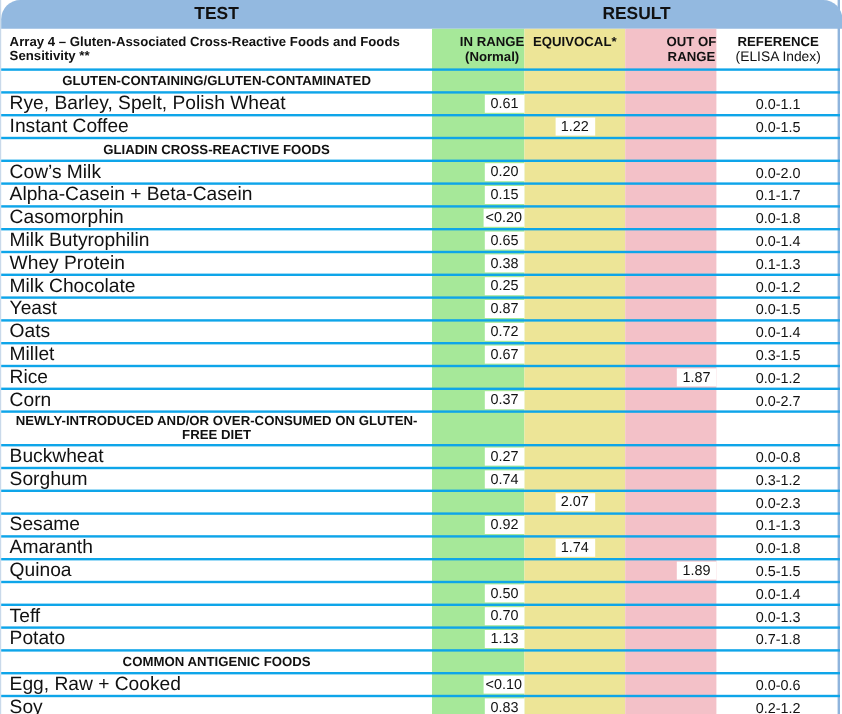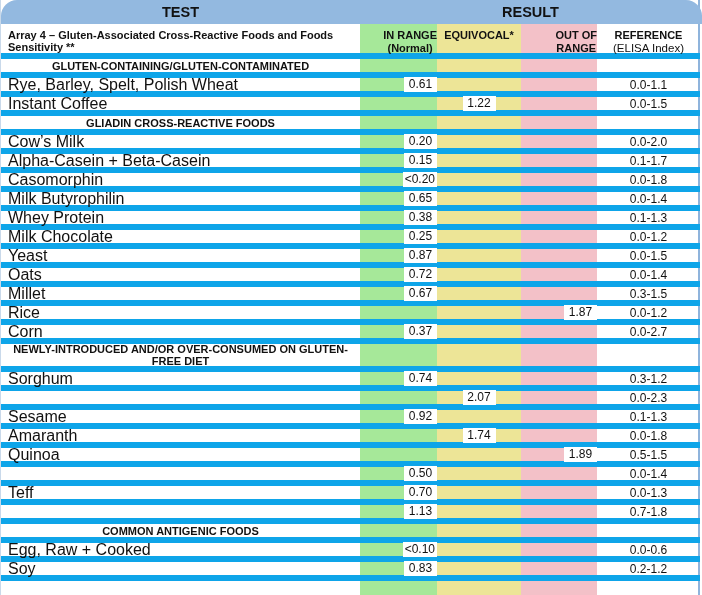--- a/index.html
+++ b/index.html
@@ -13,21 +13,21 @@
   .topbar .test { left: 0; width: 359px; text-align: center; }
   .topbar .result { left: 359px; width: 341px; text-align: center; }
 
   
   .band { position: absolute; top: 24px; height: 571px; }
   .band.green { left: 359px; width: 77px; background: #a6e899; }
   .band.yellow { left: 436px; width: 84px; background: #ede597; }
   .band.pink { left: 520px; width: 76px; background: #f3c1c8; }
 
   .rows { position: absolute; left: 0; top: 24px; width: 699px; }
-  .row { position: relative; height: 19px; border-bottom: 6px solid #0ea5e9; box-sizing: border-box; }
+  .row { position: relative; height: 19px; border-bottom: 2px solid #0ea5e9; box-sizing: border-box; }
   .row.head { height: 35px; }
   .row.tall { height: 28px; }
   .cell { position: absolute; top: 0; height: 100%; display: flex; align-items: center; box-sizing: border-box; }
   .c-test { left: 7px; width: 350px; font-size: 16px; }
   .c-in { left: 359px; width: 77px; justify-content: flex-end; }
   .c-eq { left: 436px; width: 84px; justify-content: center; }
   .c-out { left: 520px; width: 76px; justify-content: flex-end; }
   .c-ref { left: 596px; width: 103px; justify-content: center; font-size: 12px; }
 
   .row.head .cell { align-items: flex-start; padding-top: 5px; }
@@ -197,20 +197,29 @@
             <span class="val">0.37</span>
           </div>
           <div class="cell c-eq"></div>
           <div class="cell c-out"></div>
           <div class="cell c-ref">0.0-2.7</div>
         </div>
         <div class="row section tall">
           <div class="cell c-test">NEWLY-INTRODUCED AND/OR OVER-CONSUMED ON GLUTEN-FREE DIET</div>
         </div>
         <div class="row">
+          <div class="cell c-test">Buckwheat</div>
+          <div class="cell c-in">
+            <span class="val">0.27</span>
+          </div>
+          <div class="cell c-eq"></div>
+          <div class="cell c-out"></div>
+          <div class="cell c-ref">0.0-0.8</div>
+        </div>
+        <div class="row">
           <div class="cell c-test">Sorghum</div>
           <div class="cell c-in">
             <span class="val">0.74</span>
           </div>
           <div class="cell c-eq"></div>
           <div class="cell c-out"></div>
           <div class="cell c-ref">0.3-1.2</div>
         </div>
         <div class="row">
           <div class="cell c-in"></div>
@@ -258,20 +267,21 @@
         <div class="row">
           <div class="cell c-test">Teff</div>
           <div class="cell c-in">
             <span class="val">0.70</span>
           </div>
           <div class="cell c-eq"></div>
           <div class="cell c-out"></div>
           <div class="cell c-ref">0.0-1.3</div>
         </div>
         <div class="row">
+          <div class="cell c-test">Potato</div>
           <div class="cell c-in">
             <span class="val">1.13</span>
           </div>
           <div class="cell c-eq"></div>
           <div class="cell c-out"></div>
           <div class="cell c-ref">0.7-1.8</div>
         </div>
         <div class="row section">
           <div class="cell c-test">COMMON ANTIGENIC FOODS</div>
         </div>

